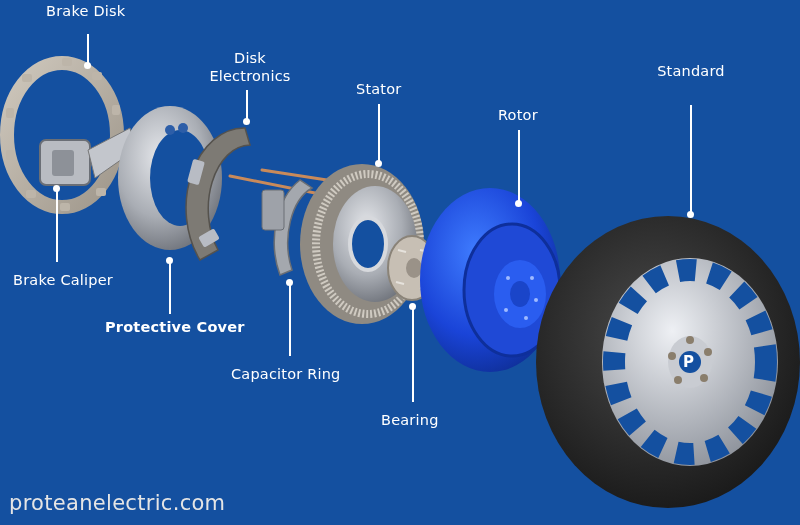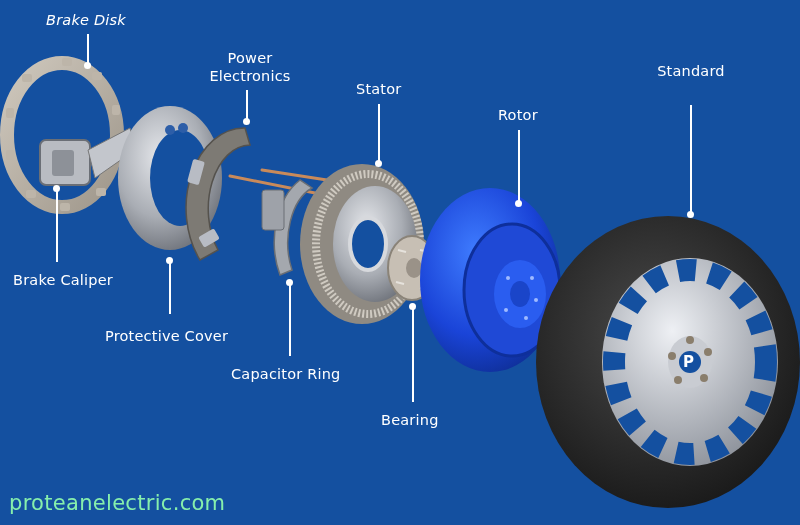--- a/index.html
+++ b/index.html
@@ -10,21 +10,21 @@
       position: relative;
     }
     .stage { position: absolute; left: 0; top: 0; width: 800px; height: 525px; }
     .label {
       position: absolute; color: #ffffff; font-size: 14.5px; line-height: 18px;
       text-align: center; white-space: nowrap; letter-spacing: 0.2px;
     }
     .leader { position: absolute; width: 2px; background: #ffffff; }
     .dot { position: absolute; width: 7px; height: 7px; border-radius: 50%; background: #ffffff; }
     .footer {
-      position: absolute; left: 9px; top: 491px; color: #86efac;
+      position: absolute; left: 9px; top: 491px; color: #e5e5e5;
       font-size: 21px; letter-spacing: 0.3px;
     }
     svg.parts { position: absolute; left: 0; top: 0; }
   </style>
 </head>
 <body>
 
 <div class="stage">
 
   <svg class="parts" width="800" height="525" viewBox="0 0 800 525">
@@ -141,26 +141,26 @@
         <circle cx="704" cy="378" r="4"></circle>
           <circle cx="678" cy="380" r="4"></circle>
           <circle cx="672" cy="356" r="4"></circle>
       </g>
       <circle cx="690" cy="362" r="11" fill="#1450a0"></circle>
     </g>
   </svg>
 
   <div class="label" style="left:683px;top:353px;font-size:15px;font-weight:bold;">P</div>
 
-  <div class="label" style="left:46px;top:11px;font-style:italic;">Brake Disk</div>
+  <div class="label" style="left:46px;top:2px;">Brake Disk</div>
   <div class="leader" style="left:87px;top:34px;height:30px;"></div>
   <div class="dot" style="left:84px;top:62px;"></div>
 
   <div class="label" style="left:205px;top:49px;width:90px;">
-    <div>Power</div>
+    <div>Disk</div>
     <div>Electronics</div>
   </div>
   <div class="leader" style="left:246px;top:90px;height:30px;"></div>
   <div class="dot" style="left:243px;top:118px;"></div>
 
   <div class="label" style="left:356px;top:80px;">Stator</div>
   <div class="leader" style="left:378px;top:104px;height:58px;"></div>
   <div class="dot" style="left:375px;top:160px;"></div>
 
   <div class="label" style="left:498px;top:106px;">Rotor</div>
@@ -172,21 +172,21 @@
   </div>
   <div class="leader" style="left:690px;top:105px;height:108px;"></div>
   <div class="dot" style="left:687px;top:211px;"></div>
 
   <div class="dot" style="left:53px;top:185px;"></div>
   <div class="leader" style="left:56px;top:190px;height:72px;"></div>
   <div class="label" style="left:5px;top:271px;margin-left:8px;">Brake Caliper</div>
 
   <div class="dot" style="left:166px;top:257px;"></div>
   <div class="leader" style="left:169px;top:262px;height:52px;"></div>
-  <div class="label" style="left:105px;top:327px;">Protective Cover</div>
+  <div class="label" style="left:105px;top:318px;font-weight:bold;">Protective Cover</div>
 
   <div class="dot" style="left:286px;top:279px;"></div>
   <div class="leader" style="left:289px;top:284px;height:72px;"></div>
   <div class="label" style="left:231px;top:365px;">Capacitor Ring</div>
 
   <div class="dot" style="left:409px;top:303px;"></div>
   <div class="leader" style="left:412px;top:308px;height:94px;"></div>
   <div class="label" style="left:381px;top:411px;text-align:center;">Bearing</div>
 
   <div class="footer">proteanelectric.com</div>

